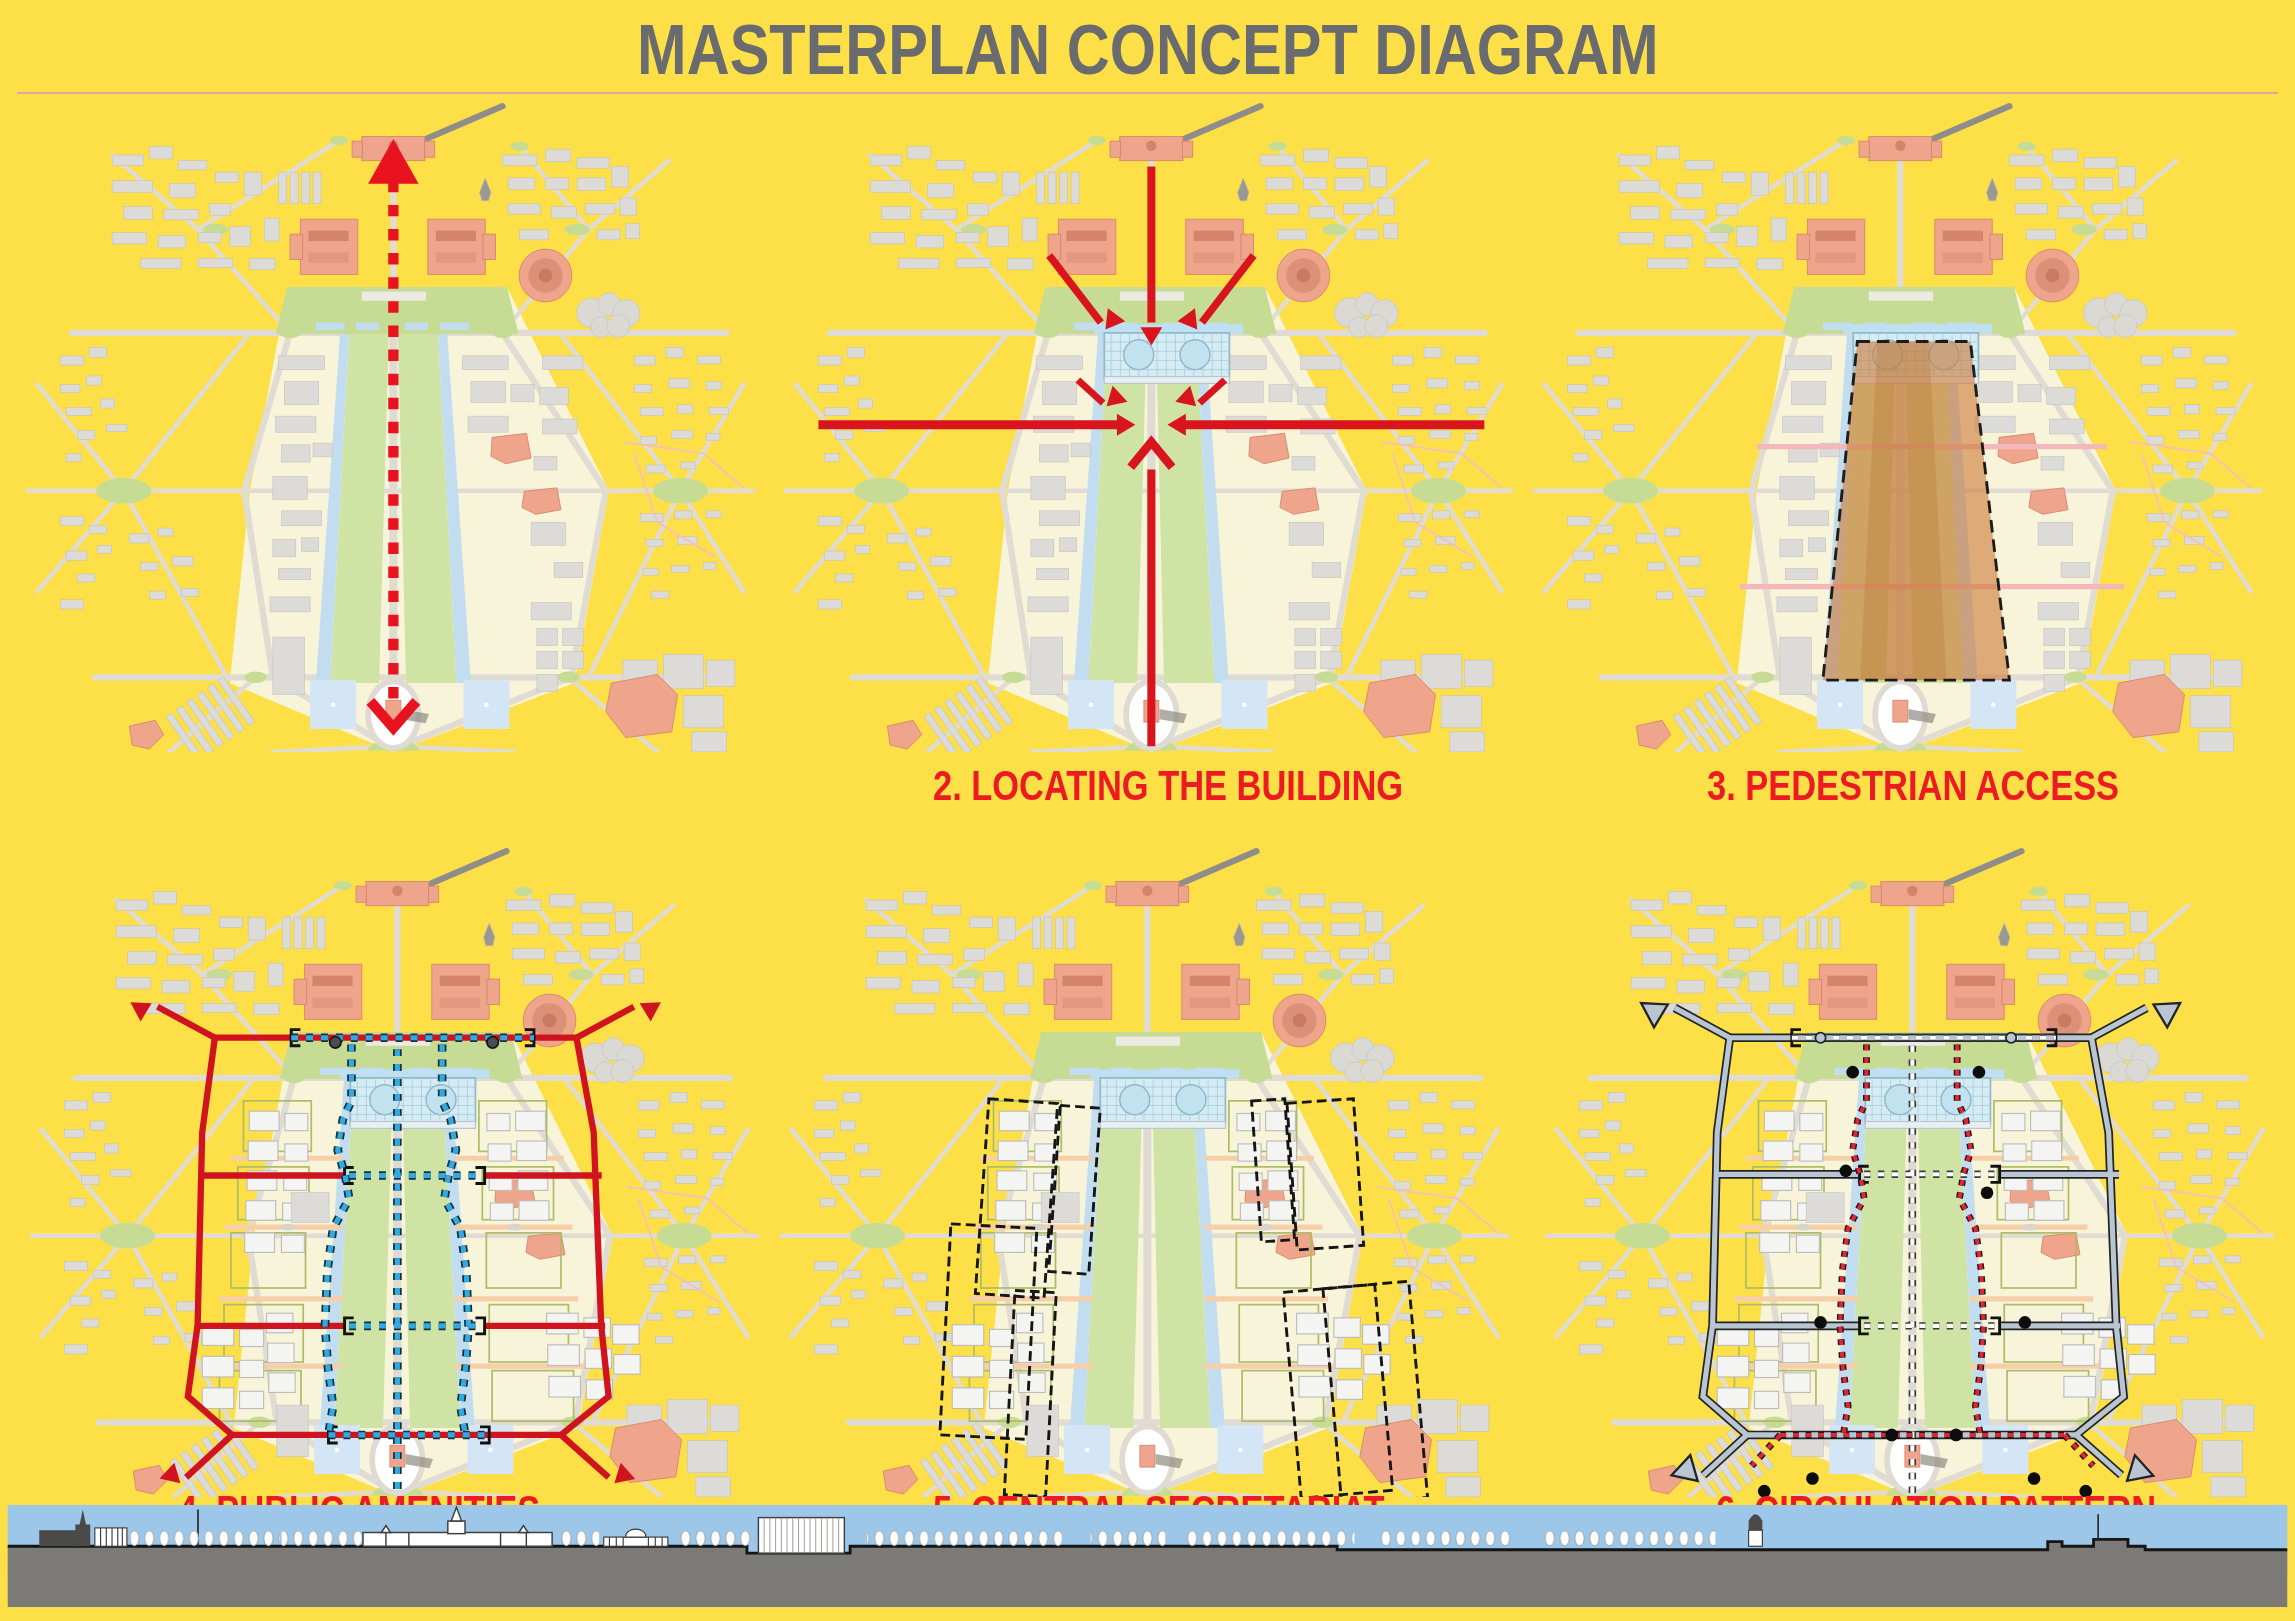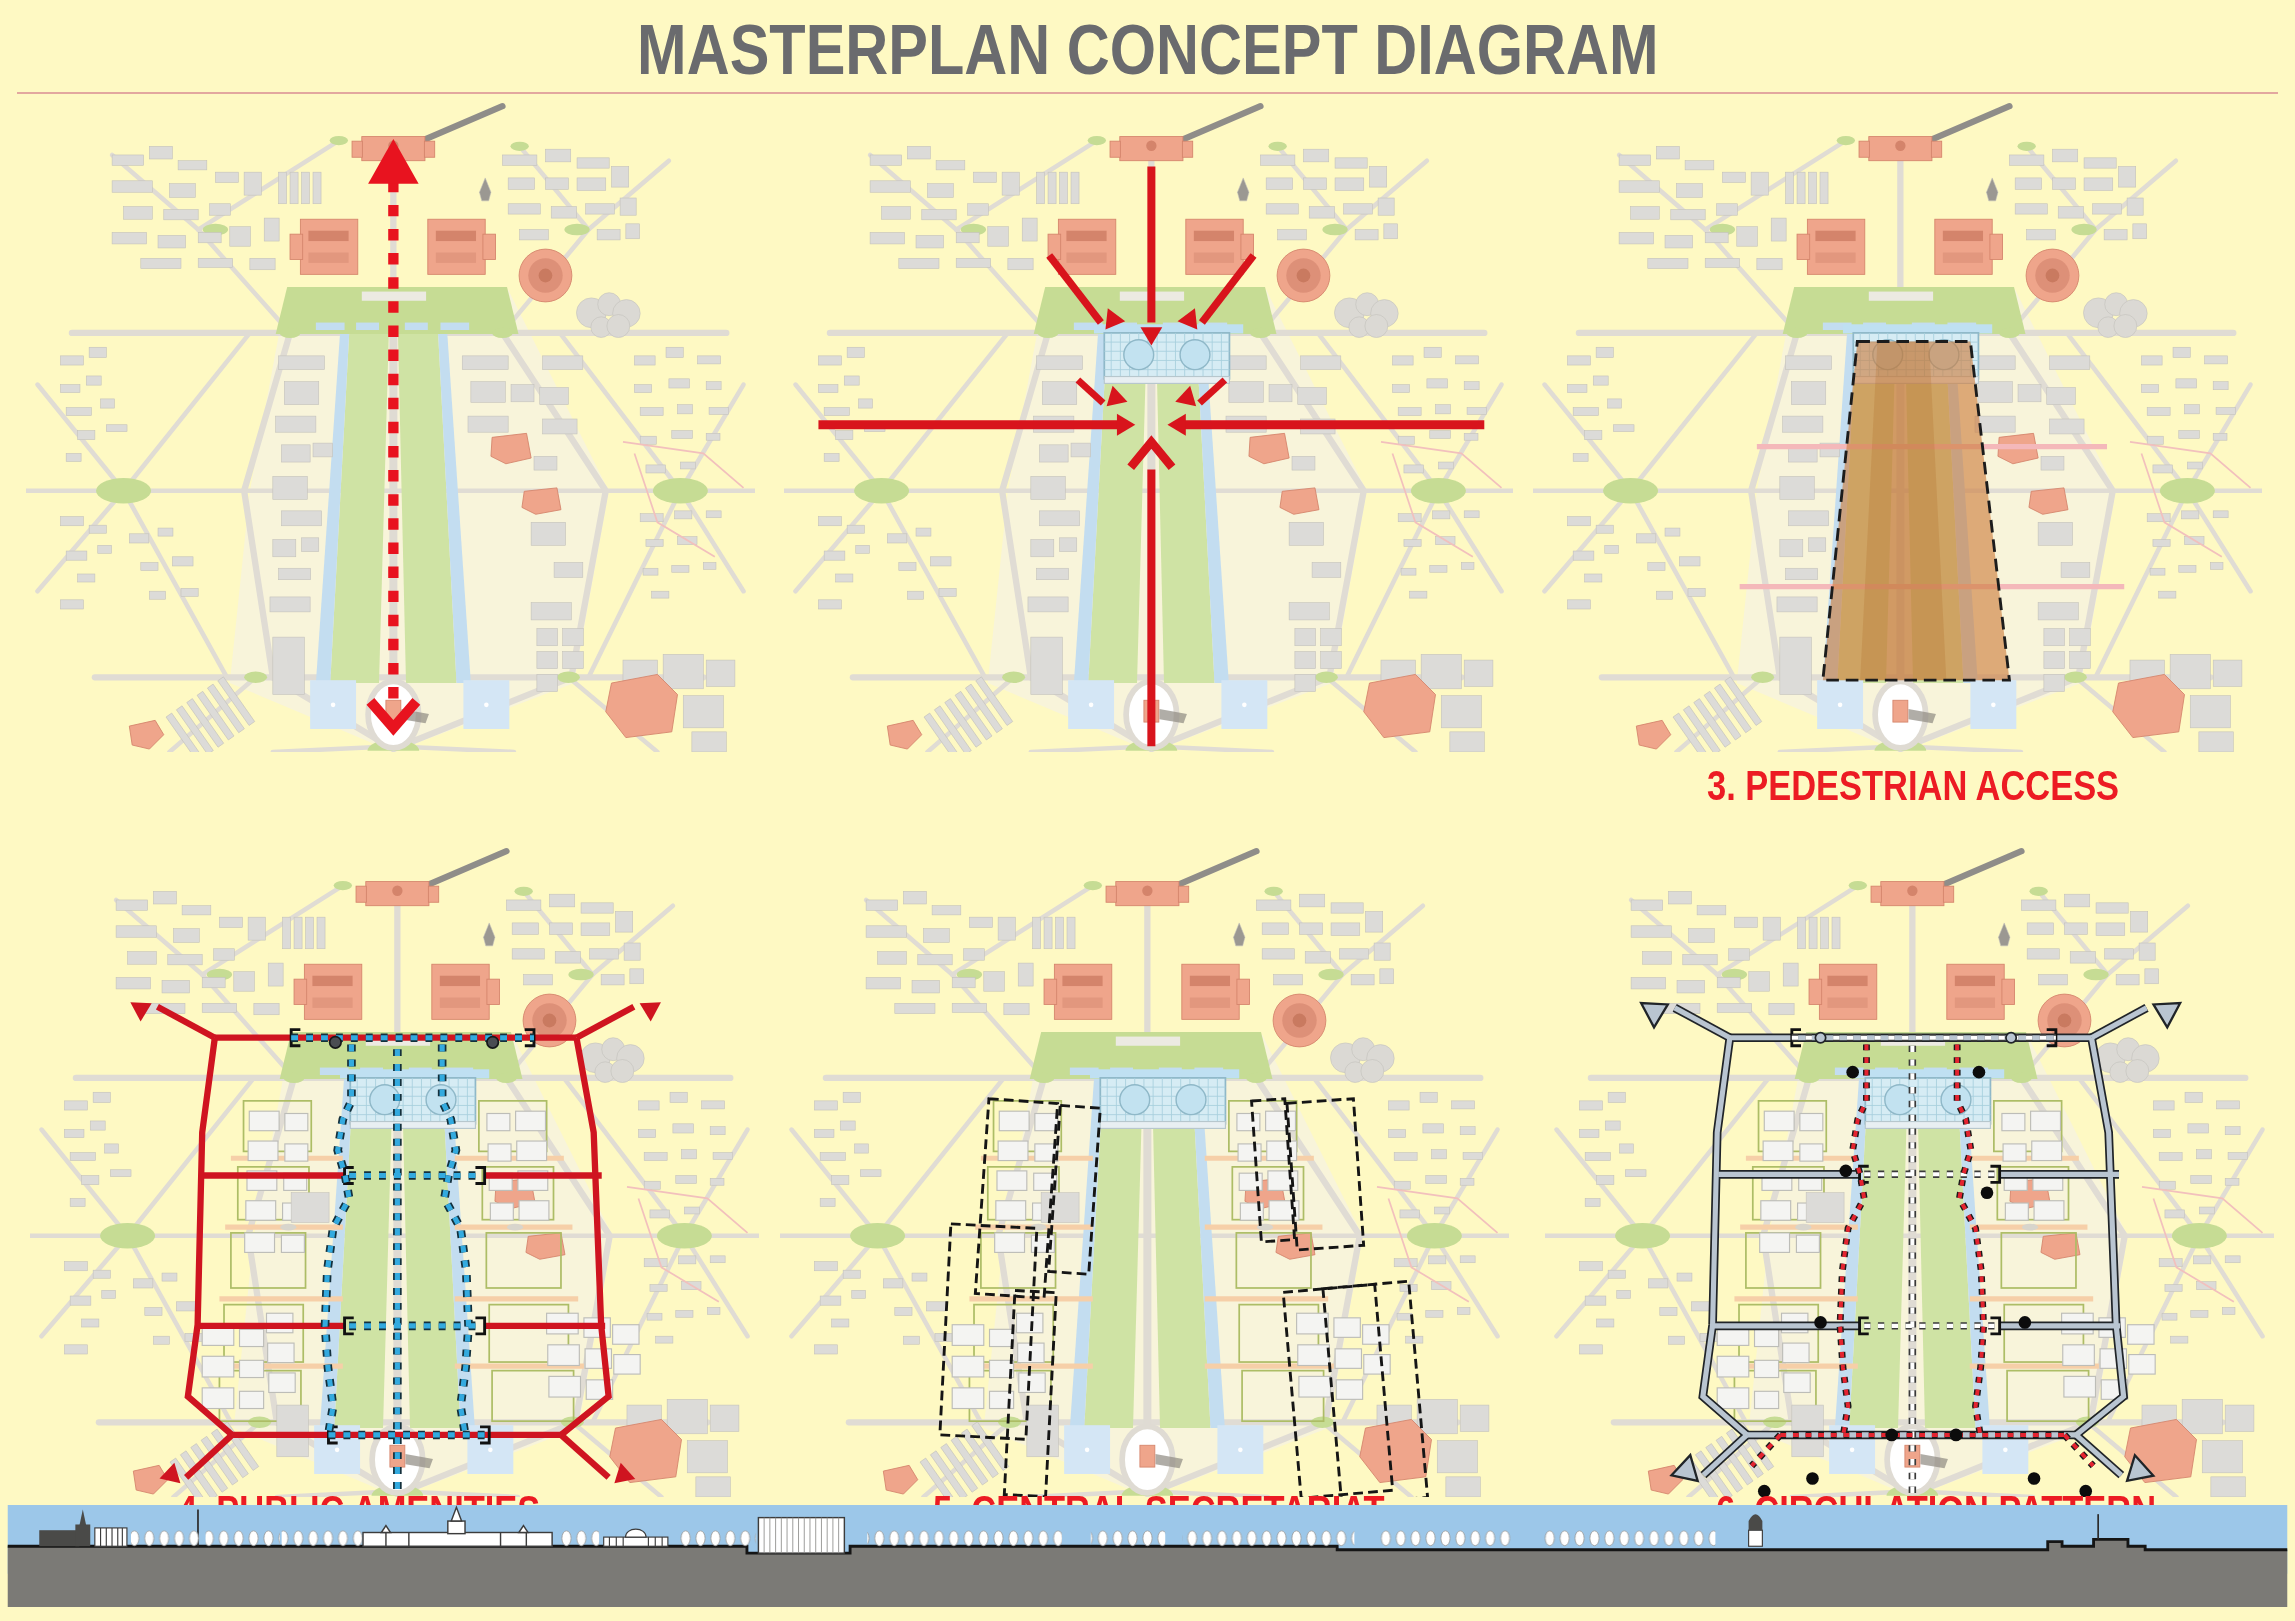--- a/index.html
+++ b/index.html
@@ -1,16 +1,16 @@
 <!DOCTYPE html>
 <html style="font-size:9.2px"><head>
 <meta charset="utf-8">
 <style>
   html,body{margin:0;padding:0;background:#fff;}
-  #page{position:relative;width:2295px;height:1621px;background:#fef9c3;overflow:hidden;
+  #page{position:relative;width:2295px;height:1621px;background:#fde047;overflow:hidden;
         font-family:"Liberation Sans", sans-serif;}
   .title{position:absolute;top:10.3px;left:0;width:100%;text-align:center;
          font-size:70px;font-weight:bold;color:#6a6b6e;letter-spacing:0px;}
   .title span{display:inline-block;transform:scaleX(.85);transform-origin:center;}
   .title-rule{position:absolute;top:92px;left:17px;width:2261px;height:2.3px;background:#e2a89f;}
   .panel{position:absolute;width:729px;height:666px;}
   .plabel{position:absolute;color:#ec1b23;font-weight:bold;font-size:42px;white-space:nowrap;}
   .plabel span{display:inline-block;transform:scaleX(.82);transform-origin:left;}
   .skyline{position:absolute;left:5.7px;top:1505px;width:2283px;height:102px;}
   
@@ -604,20 +604,21 @@
             <circle cx="716" cy="1052" r="11"></circle>
           <circle cx="382" cy="1150" r="11"></circle>
             <circle cx="942" cy="1150" r="11"></circle>
         </g>
         <circle cx="480" cy="360" r="9" fill="#b9c5d1" stroke="#202428" stroke-width="3"></circle>
         <circle cx="812" cy="360" r="9" fill="#b9c5d1" stroke="#202428" stroke-width="3"></circle>
       </g>
     </svg>
   </div>
 
+  <div class="plabel" style="left:933px;top:762px"><span>2. LOCATING THE BUILDING</span></div>
   <div class="plabel" style="left:1707px;top:762px"><span>3. PEDESTRIAN ACCESS</span></div>
   <div class="plabel" style="left:178px;top:1487px"><span>4. PUBLIC AMENITIES</span></div>
   <div class="plabel" style="left:933px;top:1487px"><span>5. CENTRAL SECRETARIAT</span></div>
   <div class="plabel" style="left:1716px;top:1487px"><span>6. CIRCULATION PATTERN</span></div>
 
   <svg class="skyline" viewBox="0 0 3978 178">
     <rect x="0" y="0" width="3978" height="120" fill="#9cc7e9"></rect>
     <path fill="#7b7a76" d="M0 178 V72 H1290 V84 H1470 V72 H2320 V78 H3560 V64 H3585 V72 H3640 V60 H3700 V72 H3730 V78 H3978 V178 Z"></path>
     <polyline points="0,72 1290,72 1290,84 1470,84 1470,72 2320,72 2320,78 3560,78 3560,64 3585,64 3585,72 3640,72 3640,60 3700,60 3700,72 3730,72 3730,78 3978,78" fill="none" stroke="#151515" stroke-width="5"></polyline>
 

